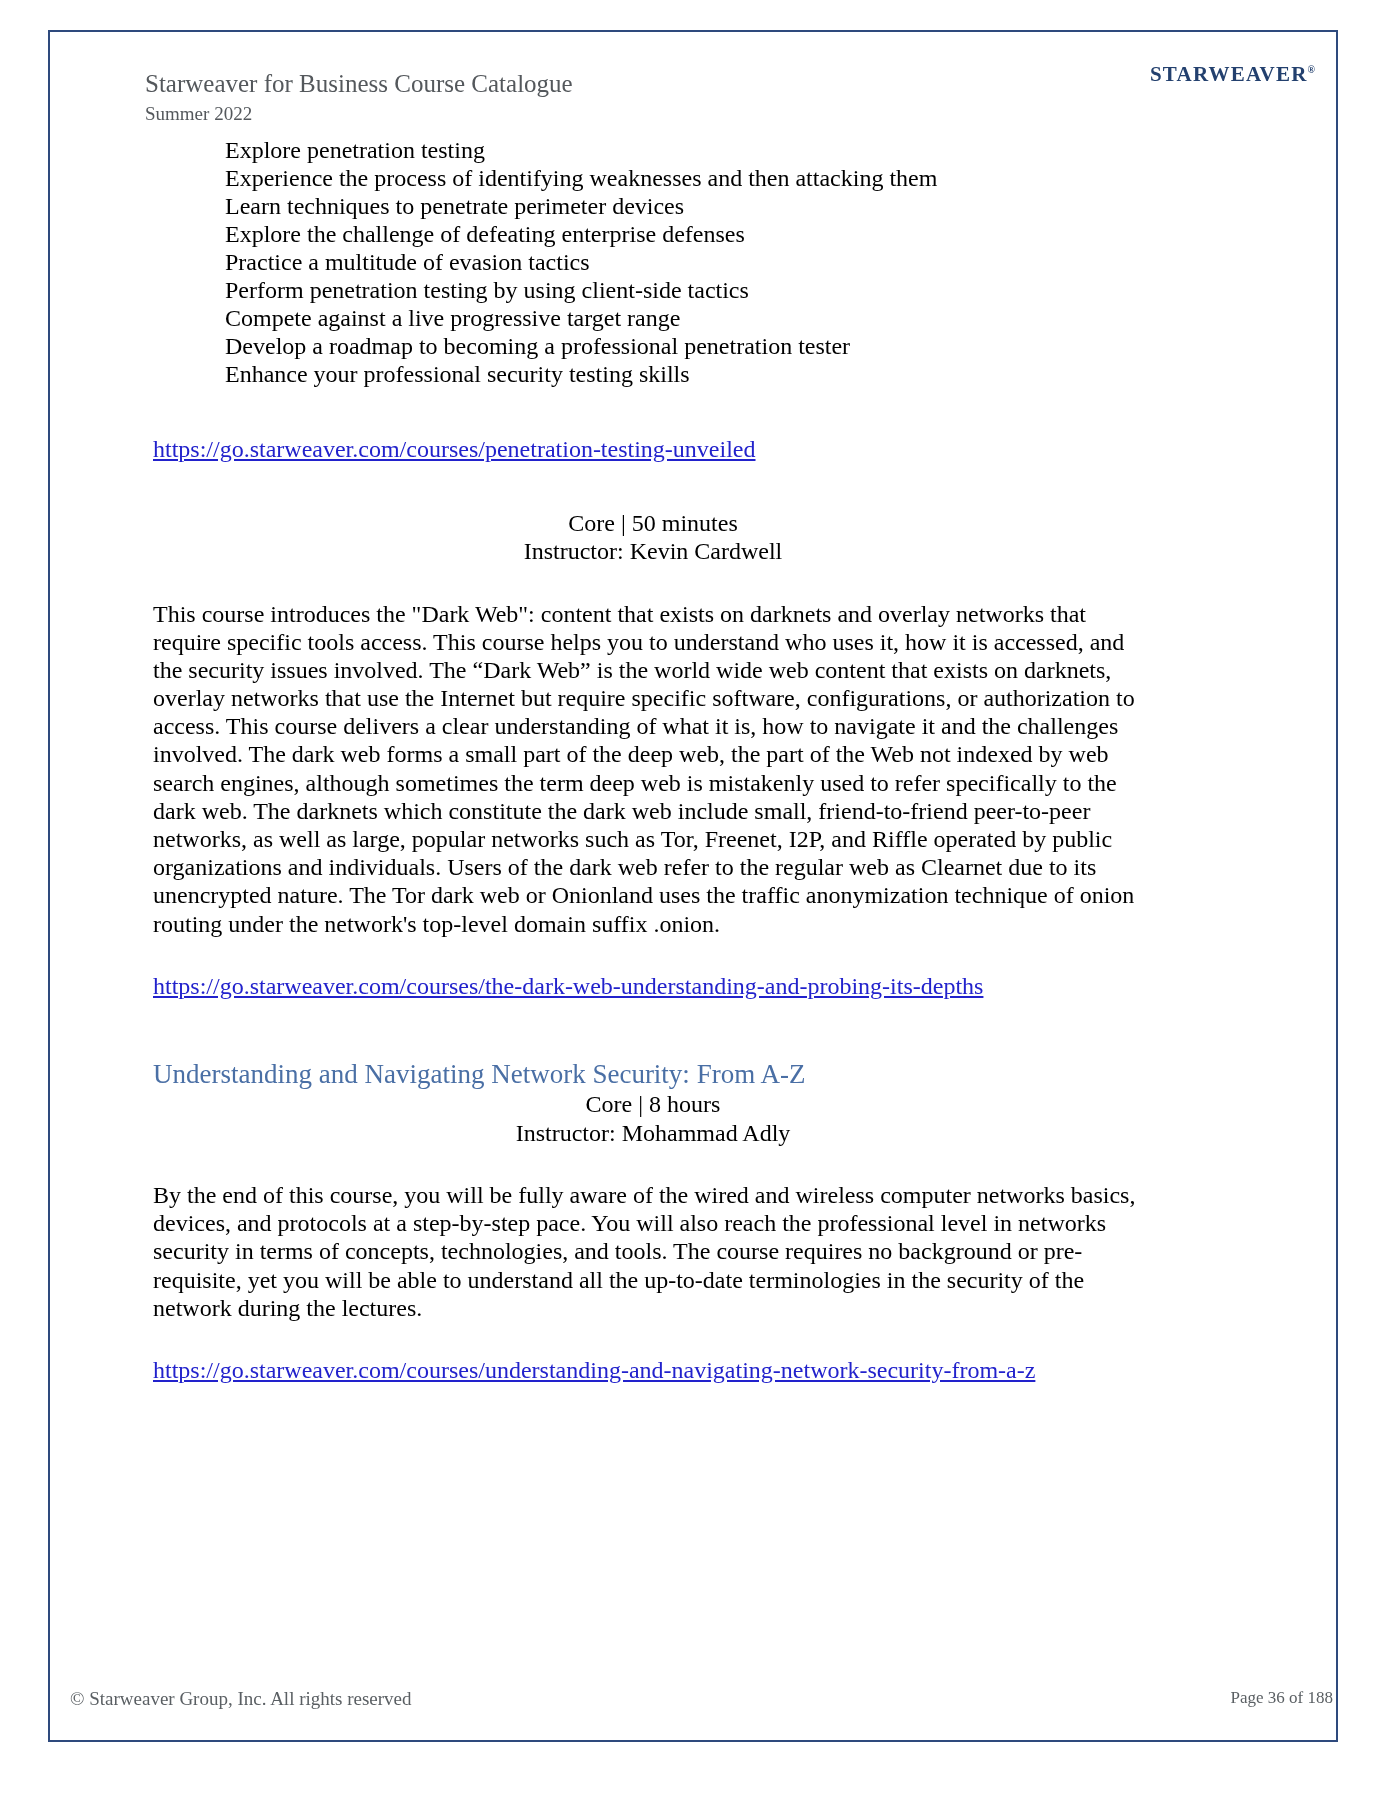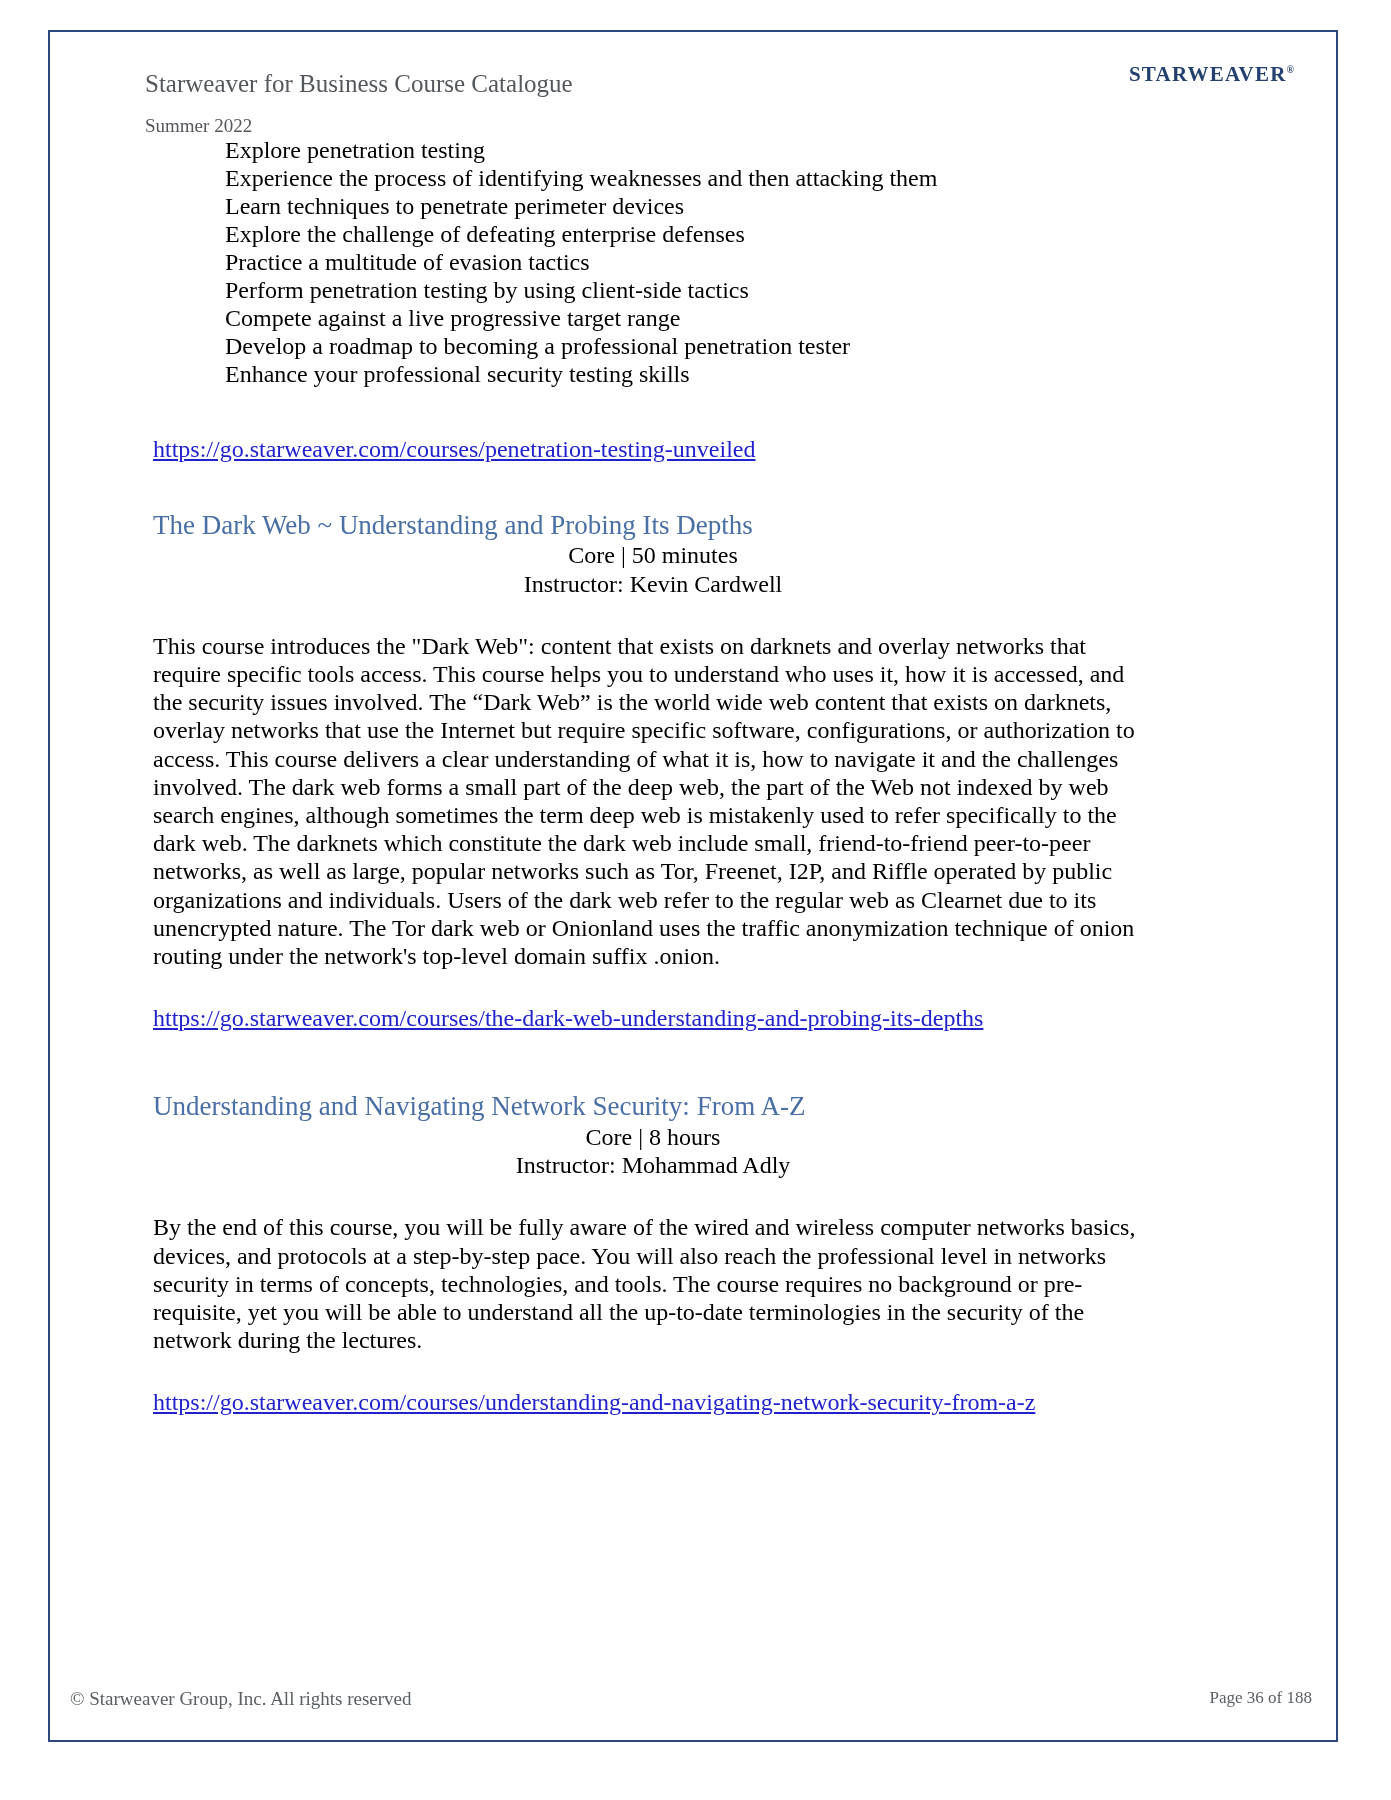--- a/index.html
+++ b/index.html
@@ -23,20 +23,21 @@
     height: 1712px;
     border: 2px solid #2e4a7d;
     background: #ffffff;
     box-sizing: border-box;
   }
 
   .page-inner {
     position: relative;
     width: 100%;
     height: 100%;
+    padding-left: 21px;
   }
 
   
   .header {
     position: absolute;
     left: 0;
     top: 0;
     width: 100%;
     height: 80px;
   }
@@ -48,21 +49,21 @@
   .header-title {
     font-size: 25px;
     color: #54585c;
     line-height: 1.12;
     white-space: nowrap;
   }
   .header-sub {
     font-size: 19px;
     color: #54585c;
     line-height: 1.2;
-    margin-top: 17px;
+    margin-top: 5px;
     white-space: nowrap;
   }
   .logo {
     position: absolute;
     right: 42px;
     top: 30px;
     font-size: 21px;
     letter-spacing: 1.2px;
     color: #23406e;
     font-weight: 600;
@@ -183,21 +184,20 @@
         <li>Develop a roadmap to becoming a professional penetration tester</li>
         <li>Enhance your professional security testing skills</li>
       </ul>
 
       <div class="gap-lg"></div>
 
       <a class="link" href="#">https://go.starweaver.com/courses/penetration-testing-unveiled</a>
 
       <div class="gap-lg"></div>
 
-      <h2 class="course-title">The Dark Web ~ Understanding and Probing Its Depths</h2>
       <div class="meta">Core | 50 minutes</div>
       <div class="meta">Instructor: Kevin Cardwell</div>
 
       <div class="gap-md"></div>
 
       <p class="body-text">This course introduces the "Dark Web": content that exists on darknets and overlay networks that require specific tools access. This course helps you to understand who uses it, how it is accessed, and the security issues involved. The “Dark Web” is the world wide web content that exists on darknets, overlay networks that use the Internet but require specific software, configurations, or authorization to access. This course delivers a clear understanding of what it is, how to navigate it and the challenges involved. The dark web forms a small part of the deep web, the part of the Web not indexed by web search engines, although sometimes the term deep web is mistakenly used to refer specifically to the dark web. The darknets which constitute the dark web include small, friend-to-friend peer-to-peer networks, as well as large, popular networks such as Tor, Freenet, I2P, and Riffle operated by public organizations and individuals. Users of the dark web refer to the regular web as Clearnet due to its unencrypted nature. The Tor dark web or Onionland uses the traffic anonymization technique of onion routing under the network's top-level domain suffix .onion.</p>
 
       <div class="gap-md"></div>
 
       <a class="link" href="#">https://go.starweaver.com/courses/the-dark-web-understanding-and-probing-its-depths</a>

